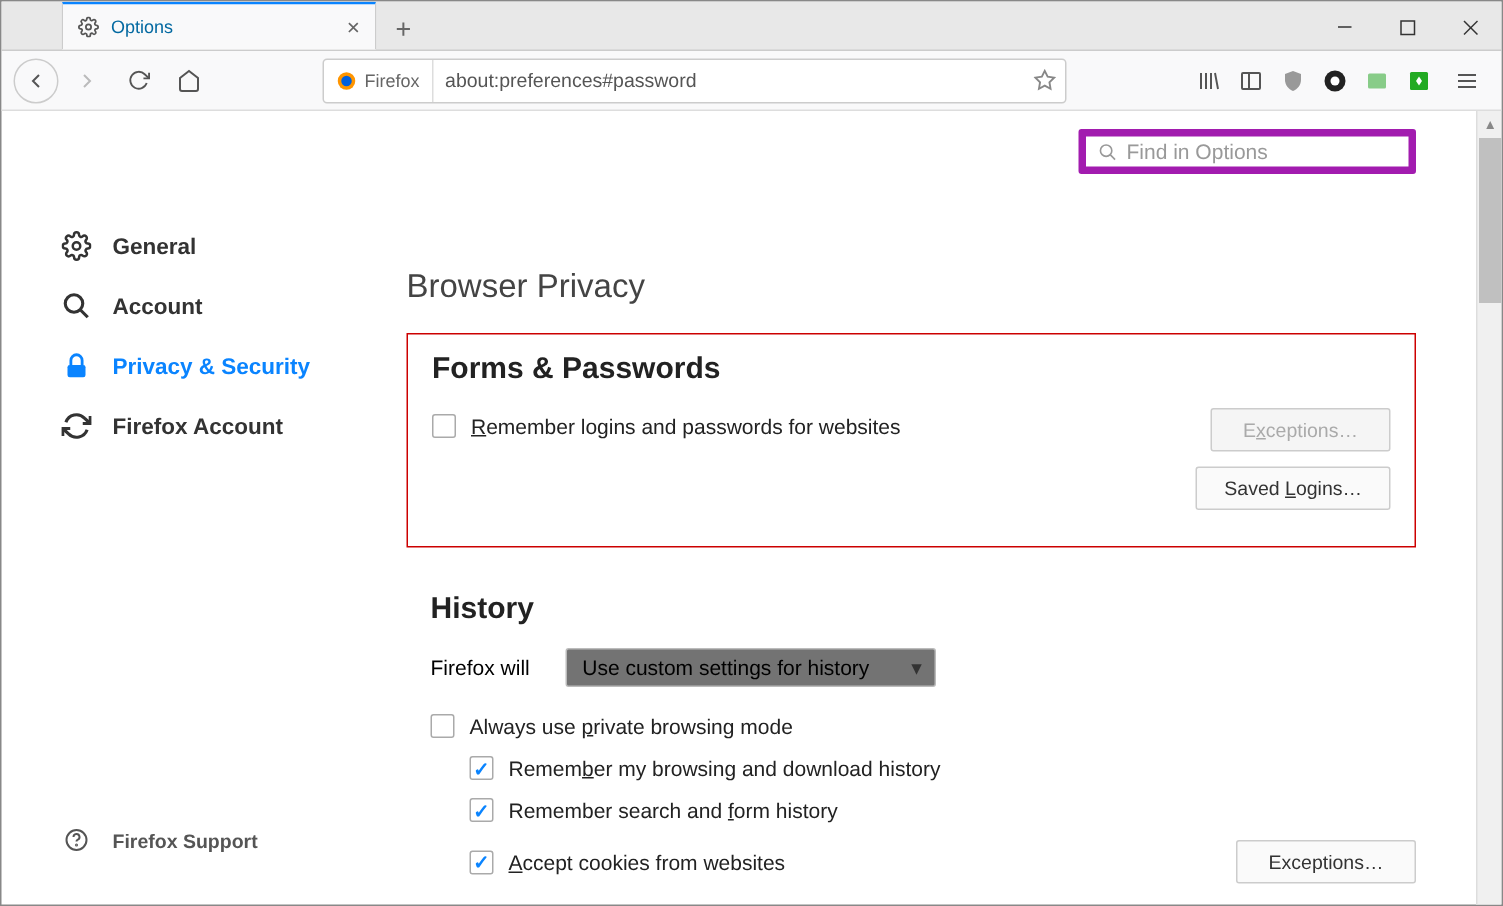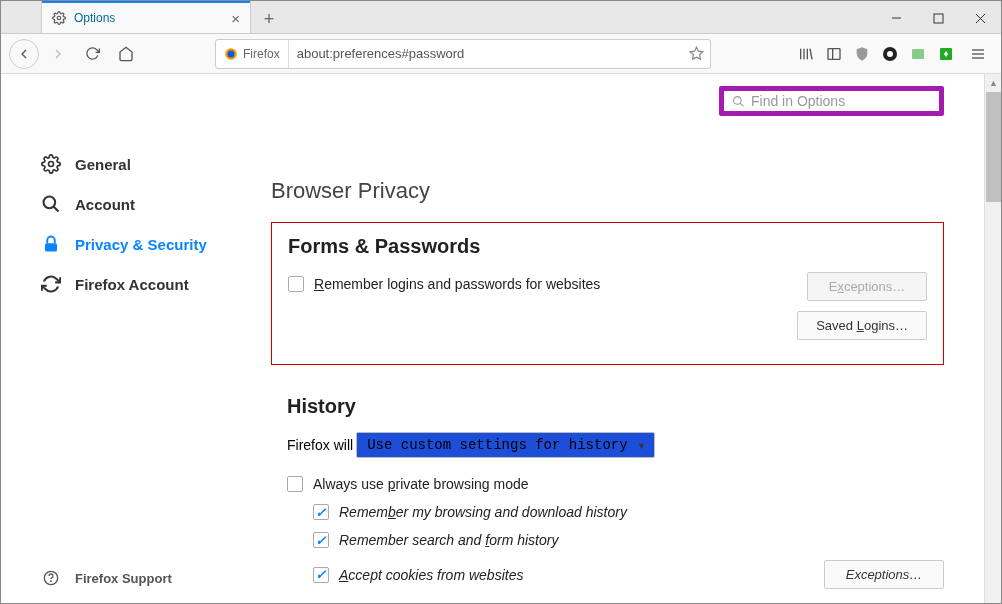--- a/index.html
+++ b/index.html
@@ -33,46 +33,46 @@
   .scrollbar-arrow { width:17px; height: 17px; display:flex; align-items:center; justify-content:center; color:#888; font-size:9px;}
   
   .prefs-body { flex: 1; display: flex; padding-right: 17px; }
   
   
   .sidebar { width: 230px; padding: 70px 0 0 0; display: flex; flex-direction: column; font-weight: bold; }
   .side-item { display: flex; align-items: center; gap: 14px; padding: 10px 20px 10px 40px; font-size: 15px; color: #333; cursor: pointer; }
   .side-item.active { color: #0a84ff; }
   .side-icon { width: 20px; height: 20px; display: flex; align-items: center; justify-content: center; }
   .side-spacer { flex: 1; }
-  .side-support { padding-bottom: 16px; }
+  .side-support { padding-bottom: 34px; }
   
   
   .main { flex: 1; padding: 10px 40px 0 40px; position: relative; }
   .find-box { position: absolute; right: 40px; top: 12px; width: 225px; height: 30px; border: 5px solid #a21caf; border-radius: 2px; display: flex; align-items: center; padding: 0 8px; gap: 6px; color: #999; font-size: 14px; }
   .page-title { font-size: 22px; font-weight: 400; color: #444; margin: 94px 0 18px 0; }
   
   .red-box { border: 1.5px solid #cc0000; padding: 12px 16px 24px 16px; margin-bottom: 30px; }
   .section-title { font-size: 20px; font-weight: 600; color: #222; margin-bottom: 14px; }
   .form-row { display: flex; align-items: center; margin-bottom: 8px; }
   .checkbox { width: 16px; height: 16px; border: 1px solid #aaa; border-radius: 2px; margin-right: 10px; background: #fff; display: flex; align-items: center; justify-content: center; cursor: pointer; flex-shrink: 0;}
   .checkbox.checked::after { content: "✓"; color: #0a84ff; font-size: 13px; font-weight: bold; line-height: 1;}
   .cb-label { font-size: 14px; color: #222; }
   .cb-label .u { text-decoration: underline; }
   .btn { min-width: 120px; padding: 6px 18px; border: 1px solid #ccc; border-radius: 2px; background: #fafafa; font-size: 13px; color: #333; cursor: pointer; text-align: center; }
   .btn.disabled { color: #aaa; background: #f5f5f5; }
   .btn-col { margin-left: auto; display: flex; flex-direction: column; gap: 10px; align-items: flex-end; }
   .forms-grid { display: flex; justify-content: space-between; align-items: flex-start; }
   .forms-left { display: flex; flex-direction: column; gap: 60px; padding-top:4px;}
   
   .history-section { padding-left: 16px; }
-  .will-row { display: flex; align-items: center; gap: 3px; font-size: 14px; margin-bottom: 18px; }
-  .select-box { border: 1px solid #bbb; padding: 4px 26px 4px 10px; font-size: 14px; position: relative; border-radius: 2px; background:#1d4ed8;font-family:Liberation Mono, monospace;}
+  .will-row { display: flex; align-items: center; gap: 24px; font-size: 14px; margin-bottom: 18px; }
+  .select-box { border: 1px solid #bbb; padding: 4px 43px 4px 10px; font-size: 14px; position: relative; border-radius: 2px; background:#737373;}
   .select-box::after { content: "▾"; position: absolute; right: 8px; color: #333; }
   .hist-row { display: flex; align-items: flex-start; margin-bottom: 12px; }
-  .hist-indent { padding-left: 26px; font-style: italic; }
+  .hist-indent { padding-left: 26px; }
   .hist-bottom-row { display: flex; align-items: center; }
   
   svg { display: block; }
 </style>
 </head>
 <body>
 
 <div class="tab-bar">
   <div class="tab-spacer-left"></div>
   <div class="tab">

